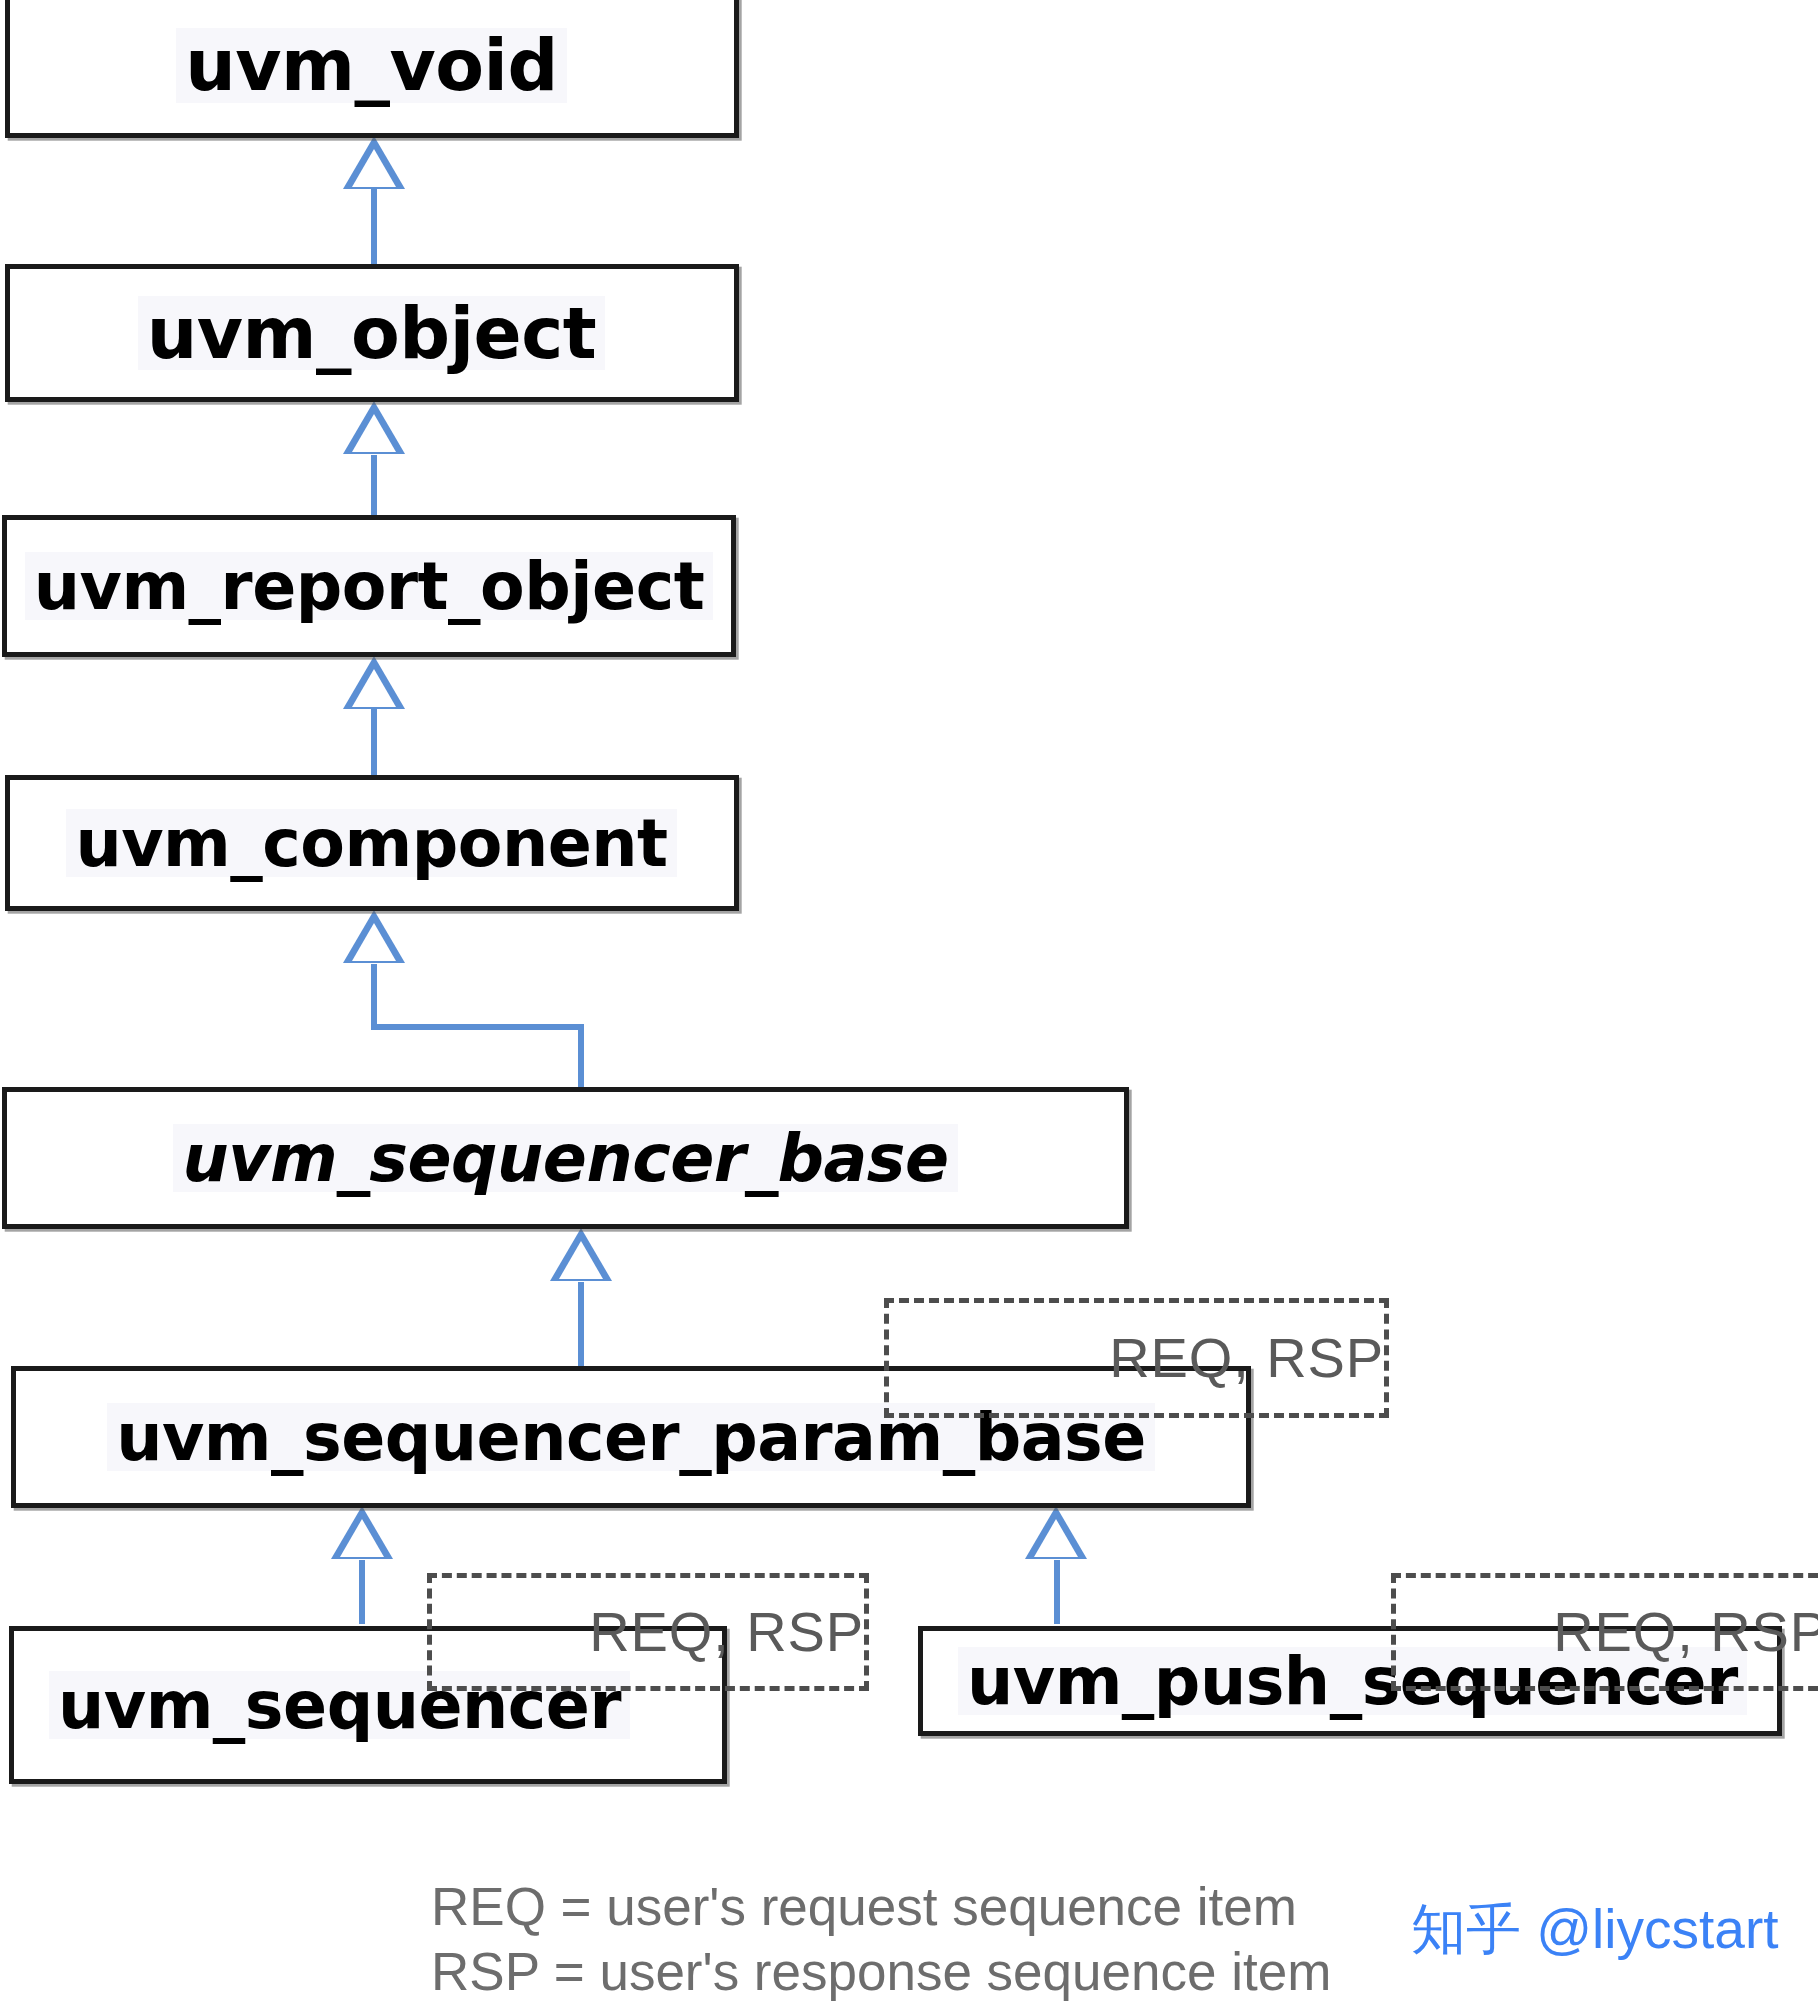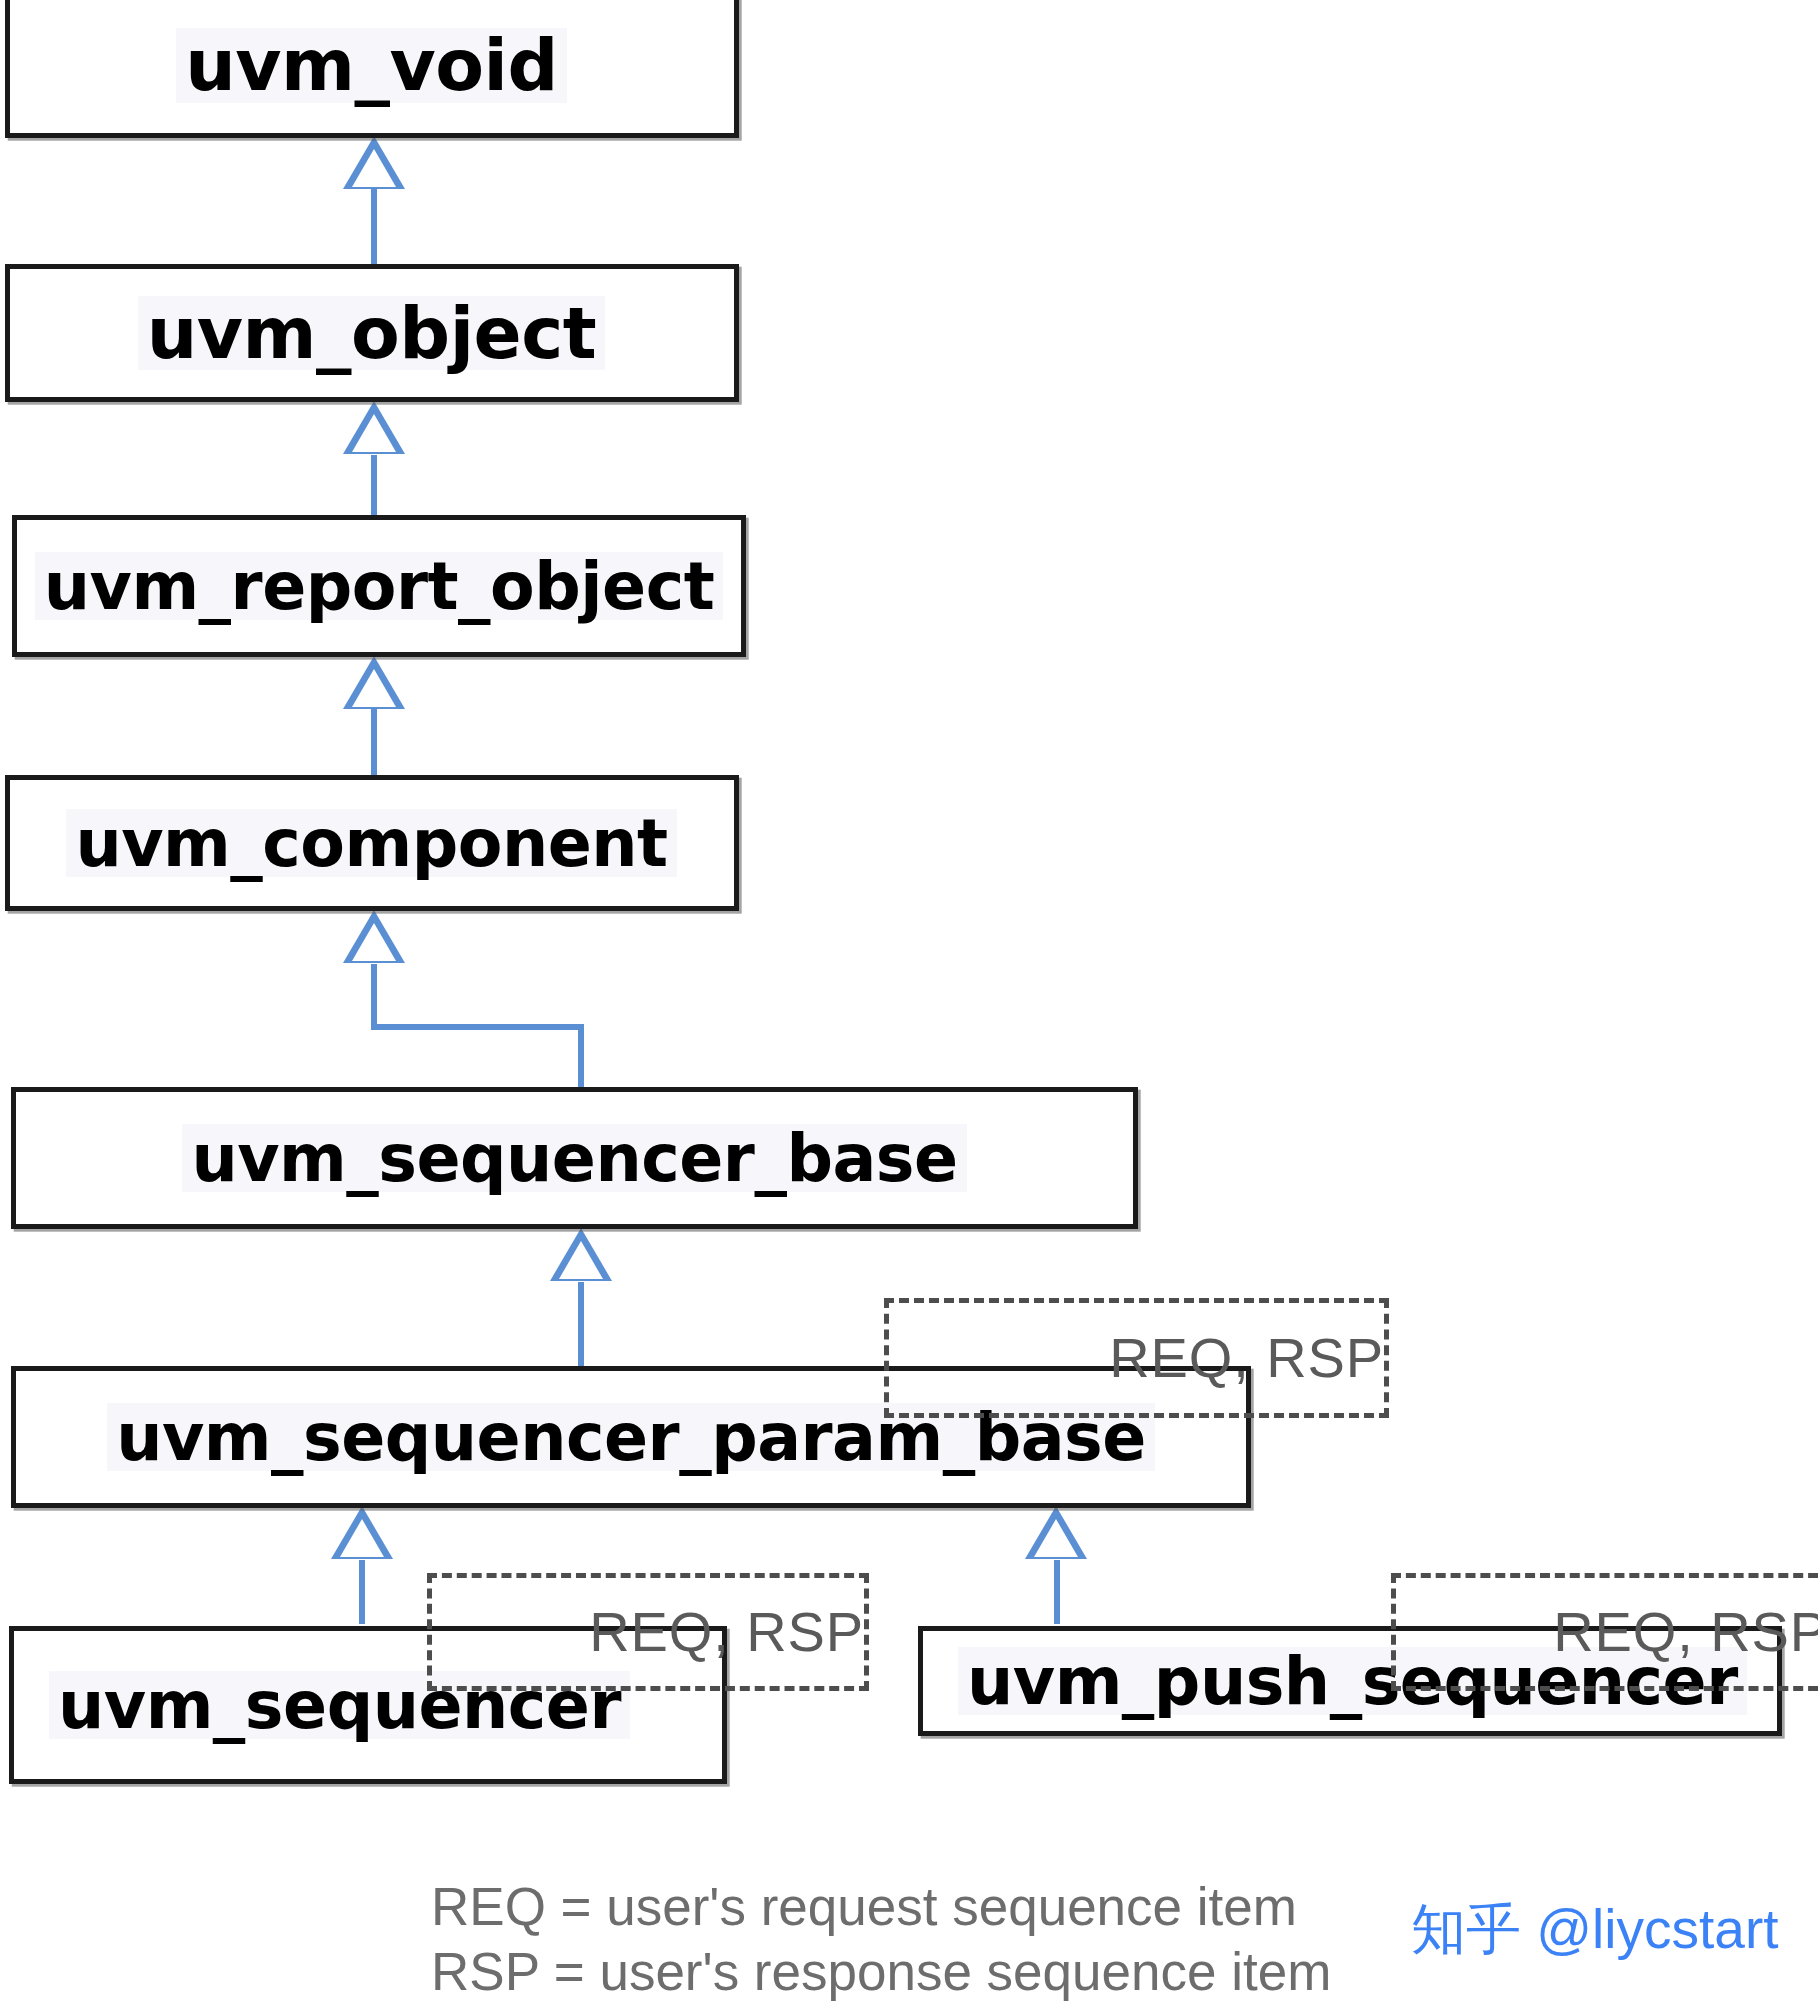--- a/index.html
+++ b/index.html
@@ -150,29 +150,29 @@
   <div class="arrow" style="left:1056px; top:1506px;"></div>
 
   <div class="cls" style="left:4.5px; top:-7.3px; width:734px; height:145px;">
     <span class="lbl" style="font-size:71px;">uvm_void</span>
   </div>
 
   <div class="cls" style="left:4.5px; top:264px; width:734px; height:138px;">
     <span class="lbl" style="font-size:71px;">uvm_object</span>
   </div>
 
-  <div class="cls" style="left:12px; top:515px; width:734px; height:142px;">
+  <div class="cls" style="left:2px; top:515px; width:734px; height:142px;">
     <span class="lbl" style="font-size:65px;">uvm_report_object</span>
   </div>
 
   <div class="cls" style="left:4.5px; top:775px; width:734px; height:136px;">
     <span class="lbl" style="font-size:65px;">uvm_component</span>
   </div>
 
-  <div class="cls" style="left:11px; top:1087px; width:1127px; height:142px;">
+  <div class="cls" style="left:2px; top:1087px; width:1127px; height:142px;font-style:italic;">
     <span class="lbl" style="font-size:65px;">uvm_sequencer_base</span>
   </div>
 
   <div class="cls" style="left:11px; top:1366px; width:1240px; height:142px;">
     <span class="lbl" style="font-size:65px;">uvm_sequencer_param_base</span>
   </div>
 
   <div class="cls leftlbl" style="left:9px; top:1626px; width:718px; height:158px;">
     <span class="lbl" style="font-size:65px;">uvm_sequencer</span>
   </div>

